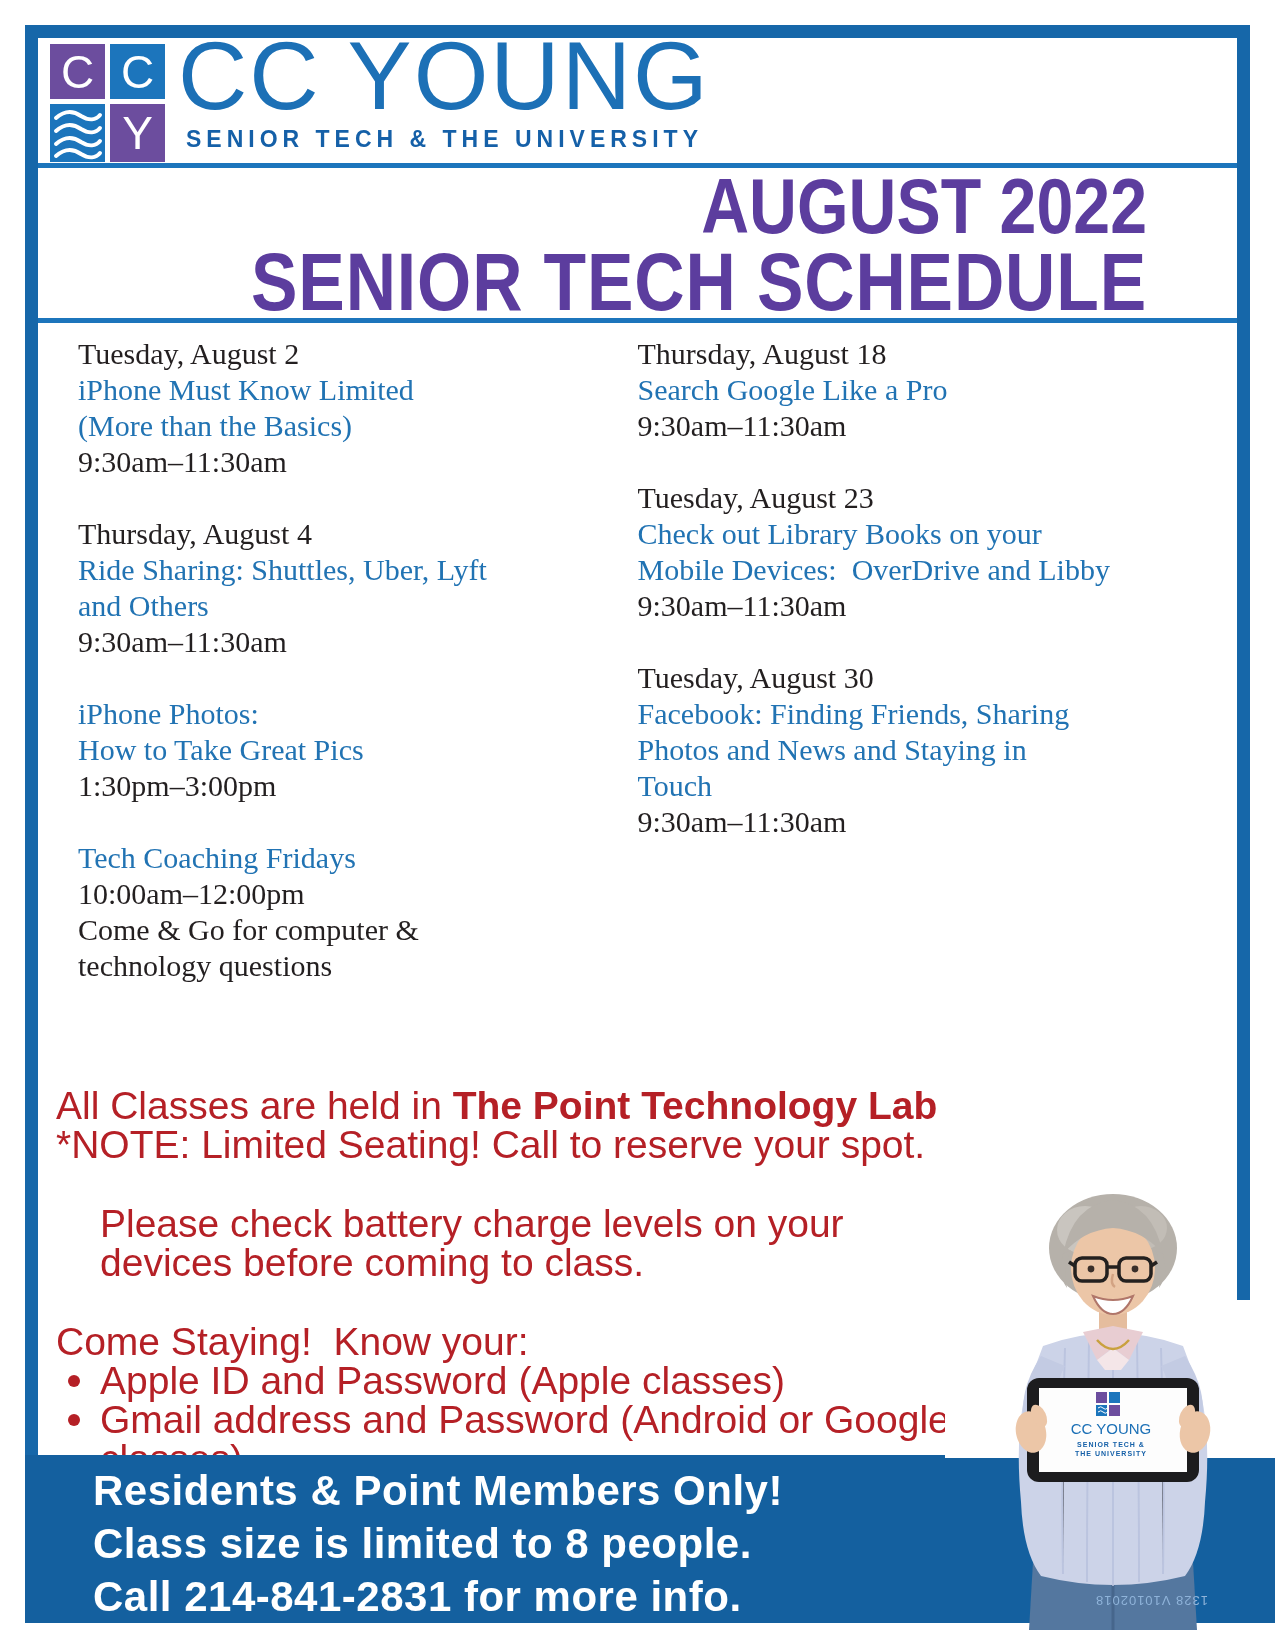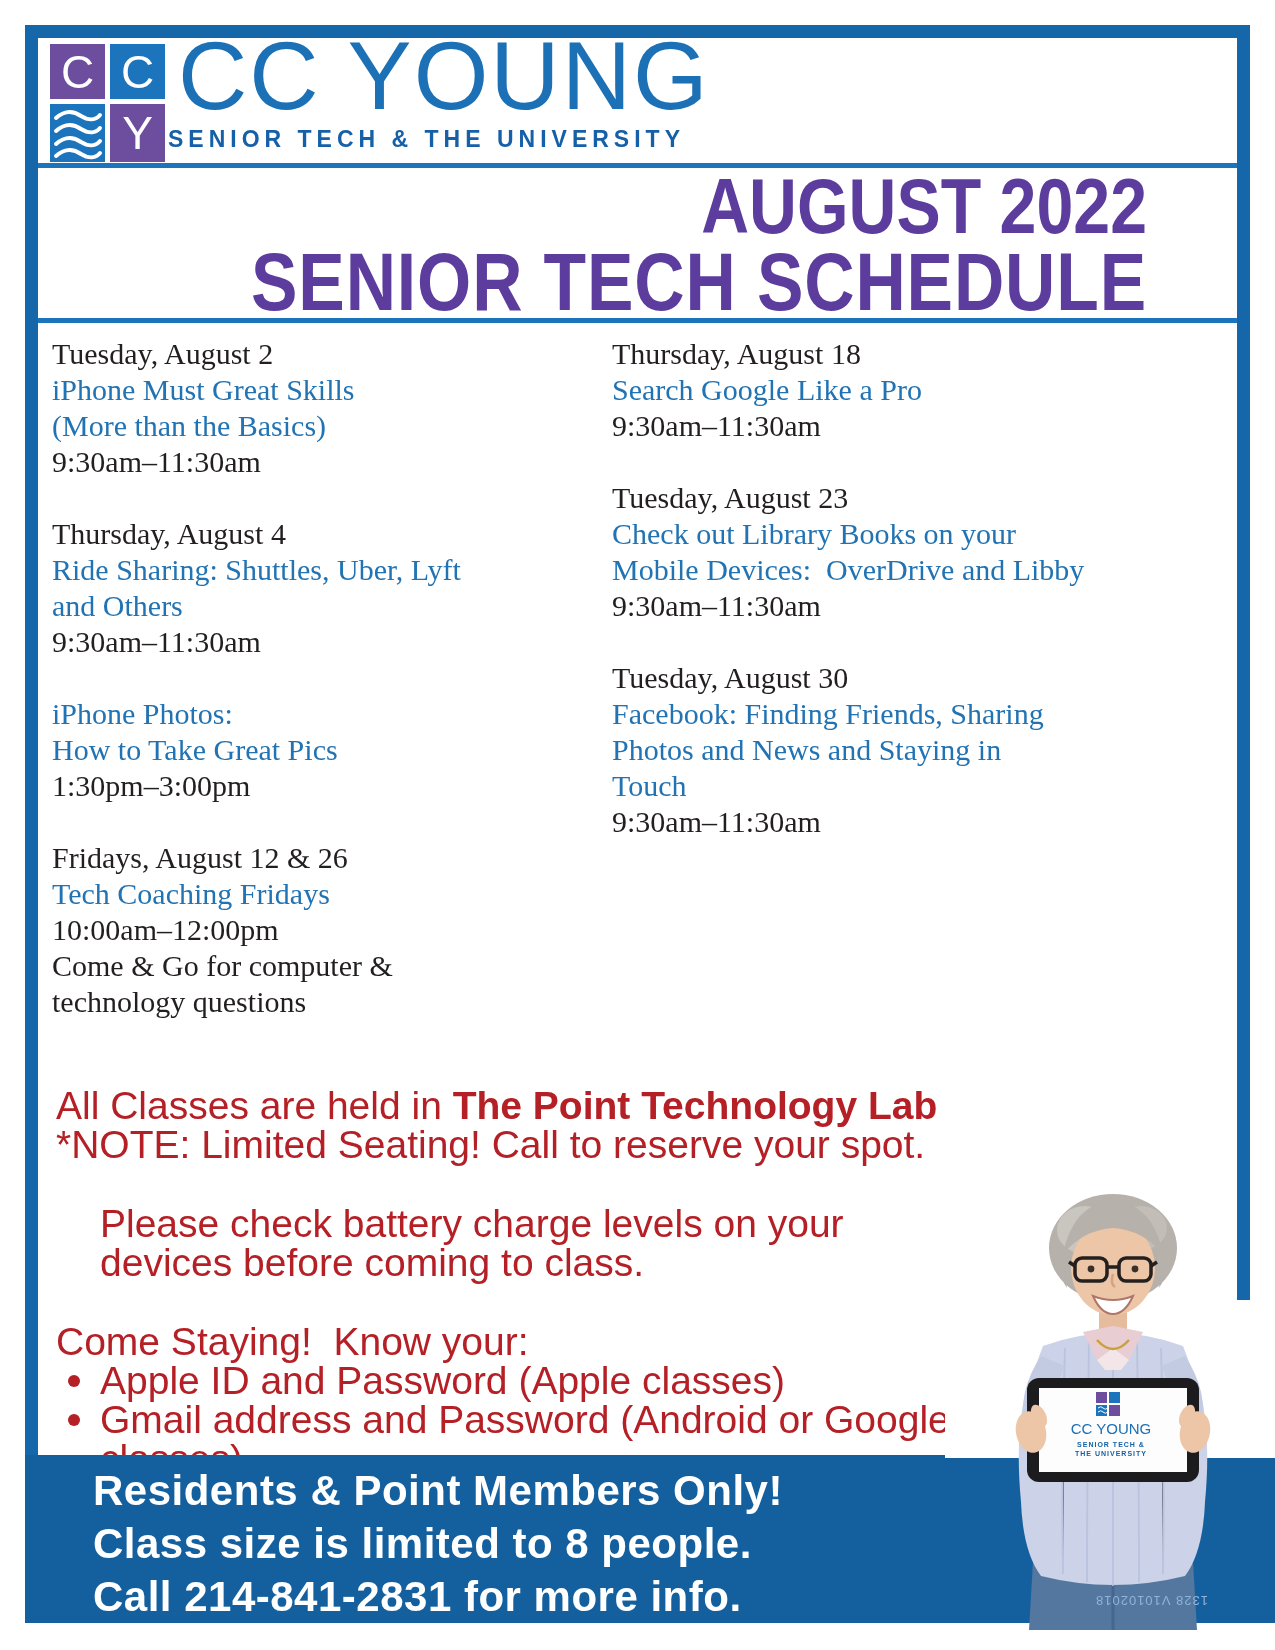--- a/index.html
+++ b/index.html
@@ -20,32 +20,32 @@
   
   .border-top{position:absolute;left:25px;top:25px;width:1225px;height:13px;background:var(--border-blue);}
   .border-left{position:absolute;left:25px;top:25px;width:13px;height:1430px;background:var(--border-blue);}
   .border-right{position:absolute;left:1237px;top:25px;width:13px;height:1430px;background:var(--border-blue);}
   
   .logo-grid{position:absolute;left:50px;top:44px;display:grid;grid-template-columns:55px 55px;grid-template-rows:55px 58px;gap:5px;}
   .logo-sq{display:flex;align-items:center;justify-content:center;color:#fff;font-size:46px;line-height:1;font-family:"Liberation Sans",sans-serif;}
   .sq-purple{background:var(--brand-purple);}
   .sq-blue{background:var(--brand-blue);}
   .brand-name{position:absolute;left:178px;top:28px;font-size:96px;line-height:1;color:#1C70B6;letter-spacing:2px;font-weight:400;}
-  .brand-tagline{position:absolute;left:168px;top:126px;font-size:23px;font-weight:bold;letter-spacing:5px;color:#1560A8;white-space:pre;}
+  .brand-tagline{position:absolute;left:186px;top:126px;font-size:23px;font-weight:bold;letter-spacing:5px;color:#1560A8;white-space:pre;}
   .sep{position:absolute;left:38px;width:1199px;height:5px;background:var(--brand-blue);}
   .sep1{top:163px;}
   .sep2{top:318px;}
   
   .title-wrap{position:absolute;left:38px;top:168px;width:1199px;text-align:right;color:var(--title-purple);font-weight:bold;}
   .title-l1{font-size:78px;line-height:76px;transform:scaleX(0.85);transform-origin:center;letter-spacing:0px;}
   .title-l2{font-size:82px;line-height:76px;transform:scaleX(0.85);transform-origin:center;letter-spacing:1px;}
   
   .schedule{position:absolute;left:52px;top:336px;width:1185px;display:flex;
     font-family:"Liberation Serif","DejaVu Serif",serif;font-size:30px;line-height:36px;color:var(--text-dark);}
-  .col-left{width:560px;}
+  .col-left{width:560px;margin-left:26px;}
   .col-right{width:600px;}
   .event{margin-bottom:36px;white-space:pre-wrap;}
   .event div{white-space:pre-wrap;}
   .event-title{color:var(--class-blue);}
   
   .notes{position:absolute;left:56px;top:1086px;width:910px;color:var(--note-red);font-size:39px;line-height:39px;}
   .note-battery{max-width:880px;margin-top:40px;margin-left:44px;}
   .note-prepared{margin-top:40px;white-space:pre-wrap;}
   .note-bullets{margin:0;padding:0;list-style:none;}
   .note-bullets li{position:relative;padding-left:44px;}
@@ -92,24 +92,24 @@
 
 <div class="title-wrap">
   <div class="title-l1">AUGUST 2022</div>
   <div class="title-l2">SENIOR TECH SCHEDULE</div>
 </div>
 
 <div class="sep sep2"></div>
 
 <div class="schedule">
   <div class="col-left" id="col-left">
-      <div class="event"><div class="event-date">Tuesday, August 2</div><div class="event-title">iPhone Must Great Skills</div><div class="event-title">(More than the Basics)</div><div class="event-time">9:30am–11:30am</div></div>
+      <div class="event"><div class="event-date">Tuesday, August 2</div><div class="event-title">iPhone Must Know Limited</div><div class="event-title">(More than the Basics)</div><div class="event-time">9:30am–11:30am</div></div>
       <div class="event"><div class="event-date">Thursday, August 4</div><div class="event-title">Ride Sharing: Shuttles, Uber, Lyft</div><div class="event-title">and Others</div><div class="event-time">9:30am–11:30am</div></div>
       <div class="event"><div class="event-title">iPhone Photos:</div><div class="event-title">How to Take Great Pics</div><div class="event-time">1:30pm–3:00pm</div></div>
-      <div class="event"><div class="event-date">Fridays, August 12 &amp; 26</div><div class="event-title">Tech Coaching Fridays</div><div class="event-time">10:00am–12:00pm</div><div class="event-extra">Come &amp; Go for computer &amp;</div><div class="event-extra">technology questions</div></div>
+      <div class="event"><div class="event-title">Tech Coaching Fridays</div><div class="event-time">10:00am–12:00pm</div><div class="event-extra">Come &amp; Go for computer &amp;</div><div class="event-extra">technology questions</div></div>
     </div>
   <div class="col-right" id="col-right">
       <div class="event"><div class="event-date">Thursday, August 18</div><div class="event-title">Search Google Like a Pro</div><div class="event-time">9:30am–11:30am</div></div>
       <div class="event"><div class="event-date">Tuesday, August 23</div><div class="event-title">Check out Library Books on your</div><div class="event-title">Mobile Devices:  OverDrive and Libby</div><div class="event-time">9:30am–11:30am</div></div>
       <div class="event"><div class="event-date">Tuesday, August 30</div><div class="event-title">Facebook: Finding Friends, Sharing</div><div class="event-title">Photos and News and Staying in</div><div class="event-title">Touch</div><div class="event-time">9:30am–11:30am</div></div>
     </div>
 </div>
 
 <div class="notes">
   <div><span>All Classes are held in </span><b>The Point Technology Lab</b></div>

